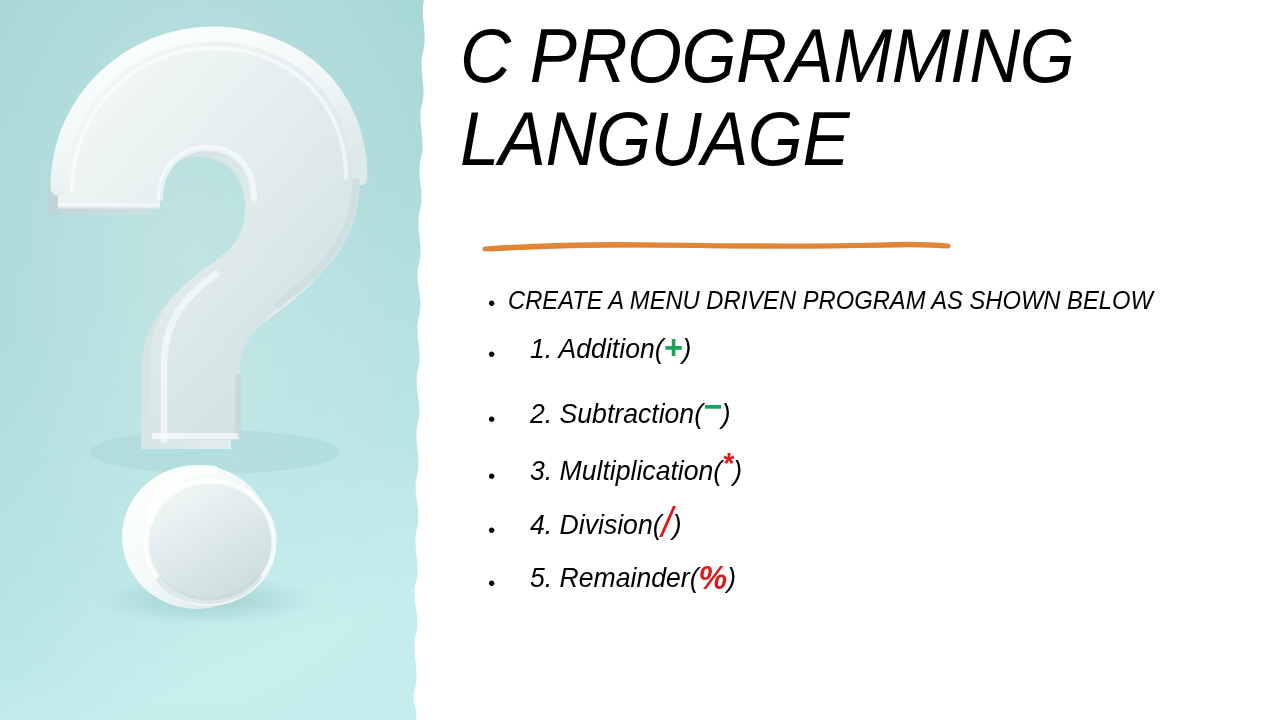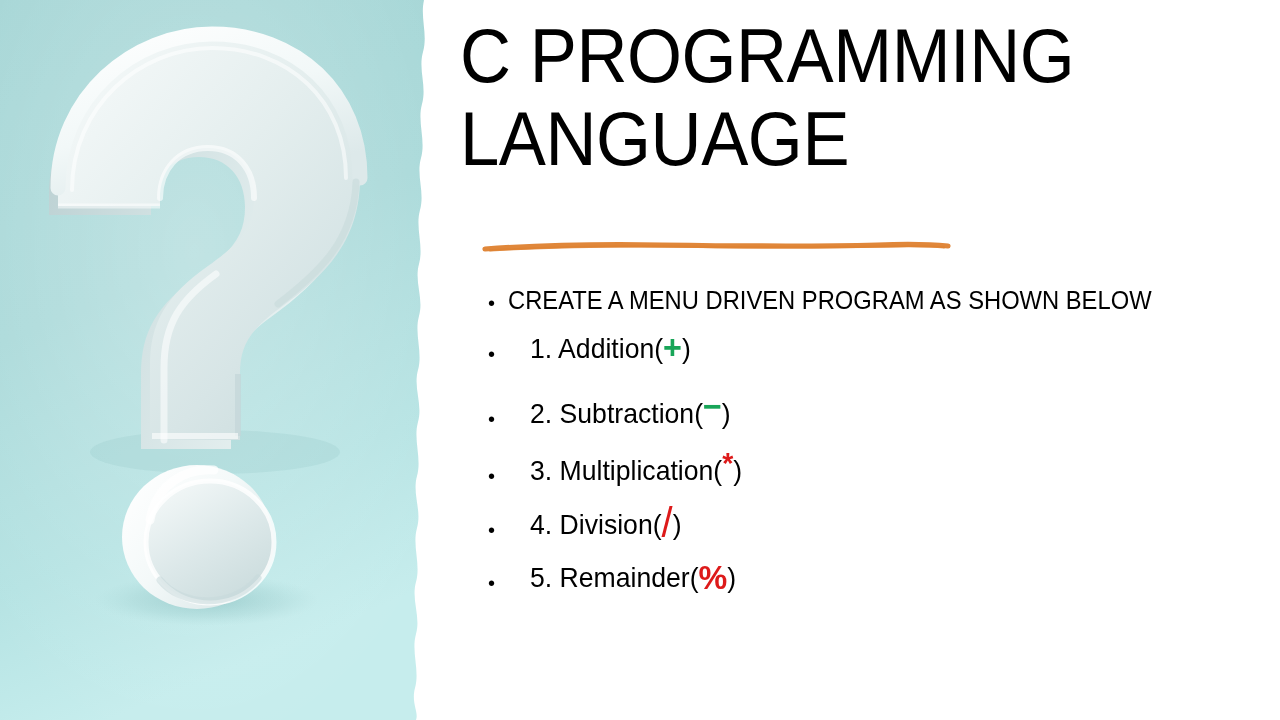--- a/index.html
+++ b/index.html
@@ -39,20 +39,21 @@
     height: 720px;
   }
 
   
   #content {
     position: absolute;
     left: 432px;
     top: 0;
     width: 848px;
     height: 512px;
+    font-style: italic;
   }
 
   #title-block {
     position: absolute;
     left: 28px;
     top: 14px;
     width: 800px;
   }
   .title-line {
     font-family: "Liberation Sans", sans-serif;

